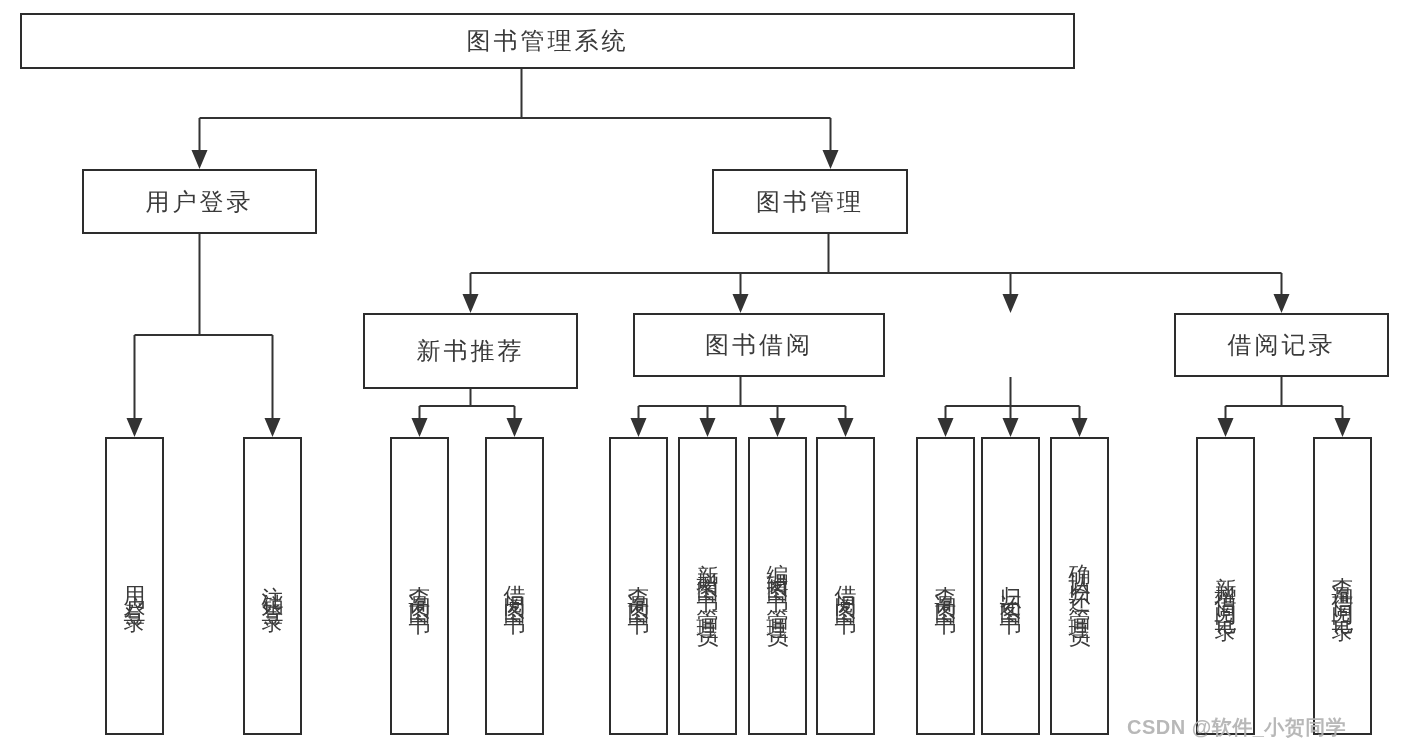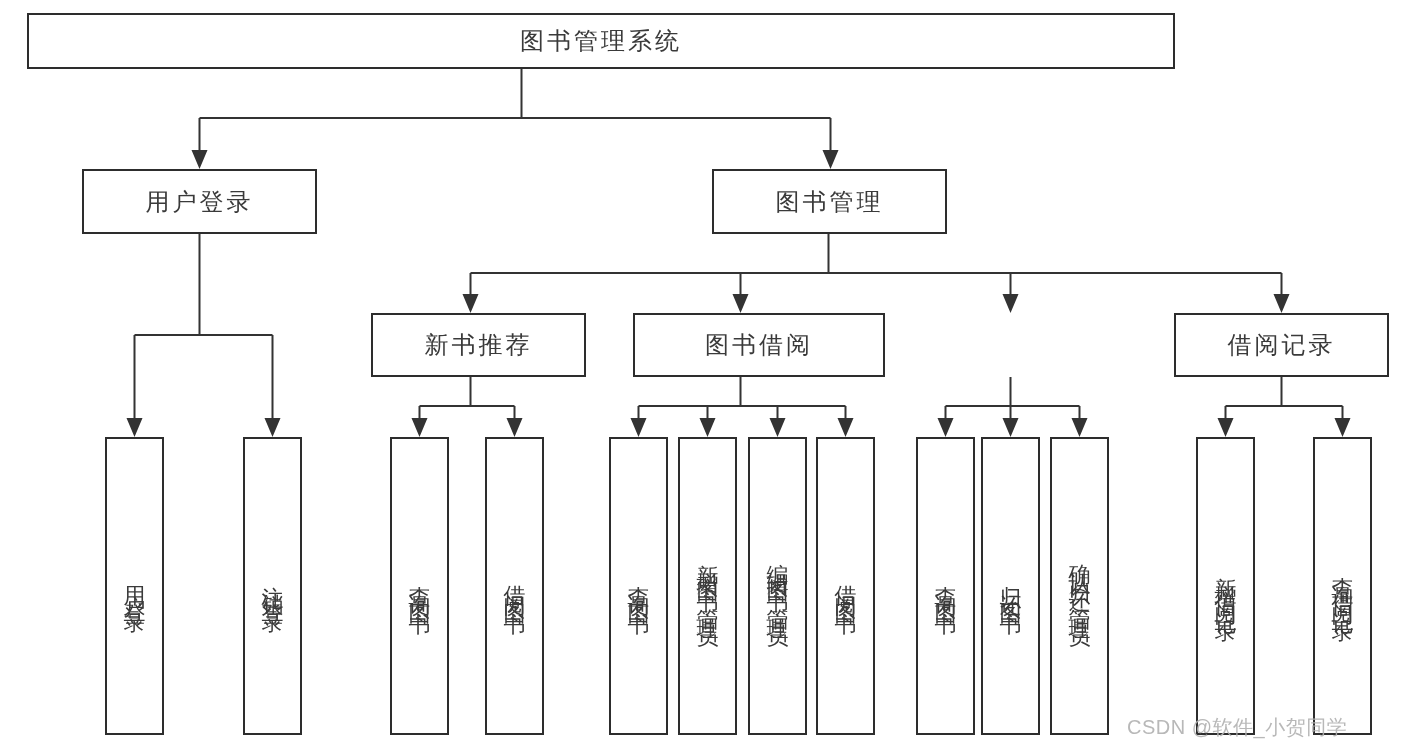--- a/index.html
+++ b/index.html
@@ -39,20 +39,21 @@
   }
   .watermark {
     position: absolute;
     left: 1127px;
     top: 714px;
     font-size: 20px;
     letter-spacing: 0.5px;
     color: rgba(178, 178, 178, 0.92);
     z-index: 5;
     white-space: nowrap;
+    font-weight: bold;
   }
 </style>
 </head>
 <body>
 
 <div class="canvas">
 
   <svg class="connectors" width="1405" height="747" viewBox="0 0 1405 747" xmlns="http://www.w3.org/2000/svg">
     <path fill="none" stroke="#333333" stroke-width="2" d="
       M521.5 69 V118
@@ -103,26 +104,26 @@
       M707.5 437 l-8 -19 h16 z
       M777.5 437 l-8 -19 h16 z
       M845.5 437 l-8 -19 h16 z
       M945.5 437 l-8 -19 h16 z
       M1010.5 437 l-8 -19 h16 z
       M1079.5 437 l-8 -19 h16 z
       M1225.5 437 l-8 -19 h16 z
       M1342.5 437 l-8 -19 h16 z"></path>
   </svg>
 
-  <div class="box" style="left:27px;top:13px;width:1148px;height:56px">图书管理系统</div>
+  <div class="box" style="left:20px;top:13px;width:1055px;height:56px">图书管理系统</div>
 
   <div class="box" style="left:82px;top:169px;width:235px;height:65px">用户登录</div>
-  <div class="box" style="left:712px;top:169px;width:235px;height:65px">图书管理</div>
+  <div class="box" style="left:712px;top:169px;width:196px;height:65px">图书管理</div>
 
-  <div class="box" style="left:371px;top:313px;width:215px;height:64px">新书推荐</div>
+  <div class="box" style="left:363px;top:313px;width:215px;height:76px">新书推荐</div>
   <div class="box" style="left:633px;top:313px;width:252px;height:64px">图书借阅</div>
   <div class="box" style="left:1174px;top:313px;width:215px;height:64px">借阅记录</div>
 
   <div class="box leaf" style="left:105px;top:437px;width:59px;height:298px">用户登录</div>
   <div class="box leaf" style="left:243px;top:437px;width:59px;height:298px">注销登录</div>
 
   <div class="box leaf" style="left:390px;top:437px;width:59px;height:298px">查询图书</div>
   <div class="box leaf" style="left:485px;top:437px;width:59px;height:298px">借阅图书</div>
 
   <div class="box leaf" style="left:609px;top:437px;width:59px;height:298px">查询图书</div>

